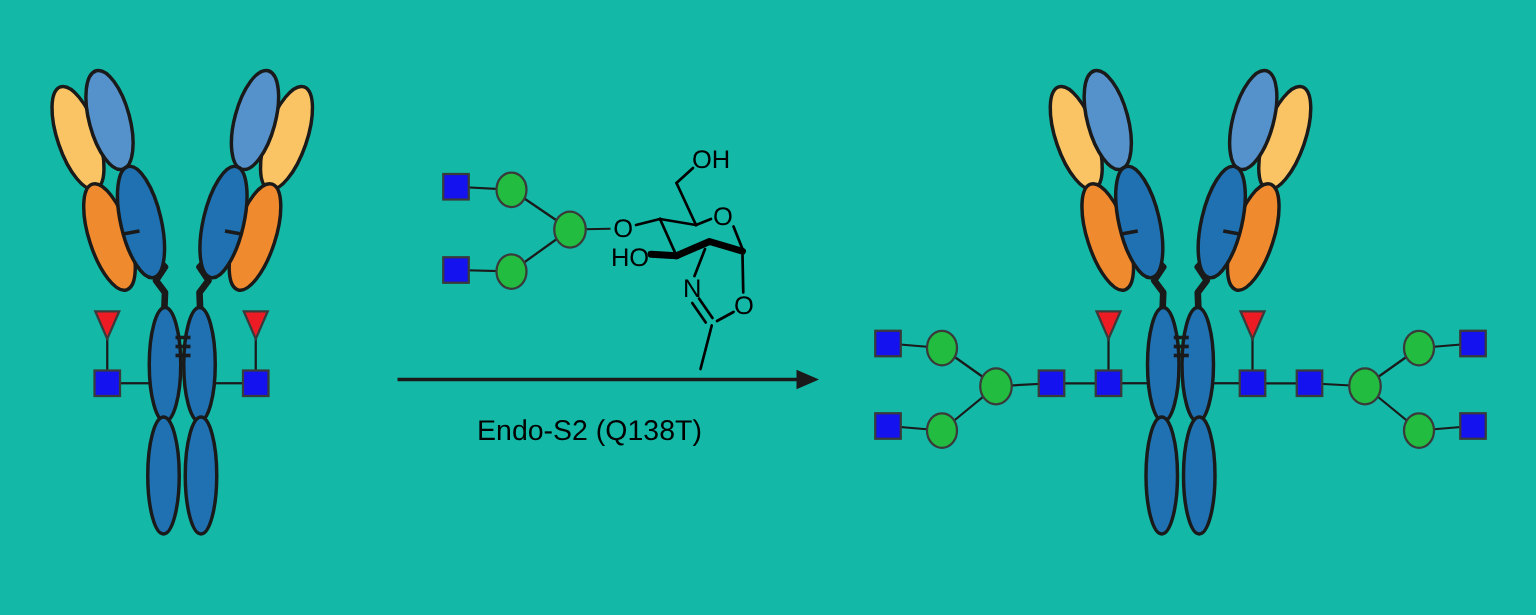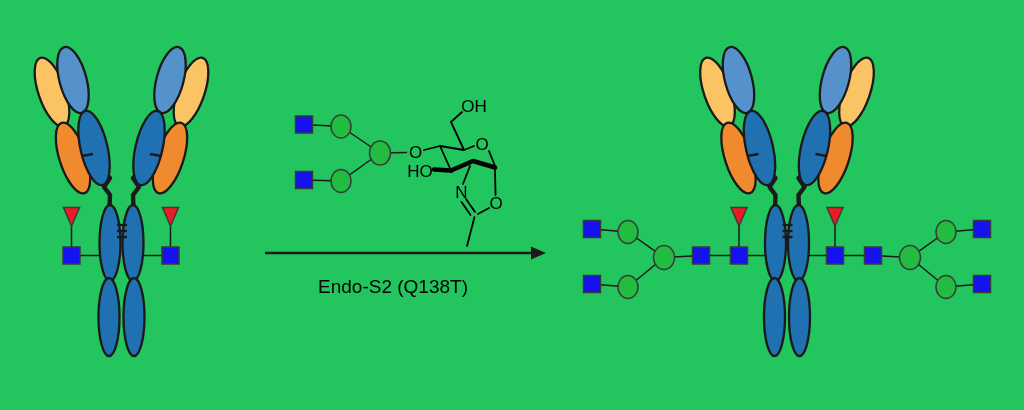--- a/index.html
+++ b/index.html
@@ -1,16 +1,16 @@
 <!DOCTYPE html>
 <html><head>
 <meta charset="utf-8">
 <style>
   html,body{margin:0;padding:0;background:#ffffff;}
-  .stage{position:relative;width:1024px;height:410px;background:#22c55e;overflow:hidden;
+  .stage{position:relative;width:1024px;height:410px;background:#14b8a6;overflow:hidden;
          font-family:"Liberation Sans", sans-serif;}
   svg{display:block;}
   text{font-family:"Liberation Sans", sans-serif;fill:#000;}
   .chemlabel{font-size:17px;}
   .arrowlabel{font-size:19px;}
   .link{stroke:#1a1a1a;stroke-width:1.5;fill:none;}
   .bond{stroke:#000;stroke-width:1.8;fill:none;stroke-linecap:round;}
   .boldbond{stroke:#000;stroke-width:4.6;fill:none;stroke-linecap:round;stroke-linejoin:round;}
   .sugarshape{stroke:#3a3a3a;stroke-width:1.5;}
   .domain{stroke:#1a1a1a;stroke-width:2.3;}

